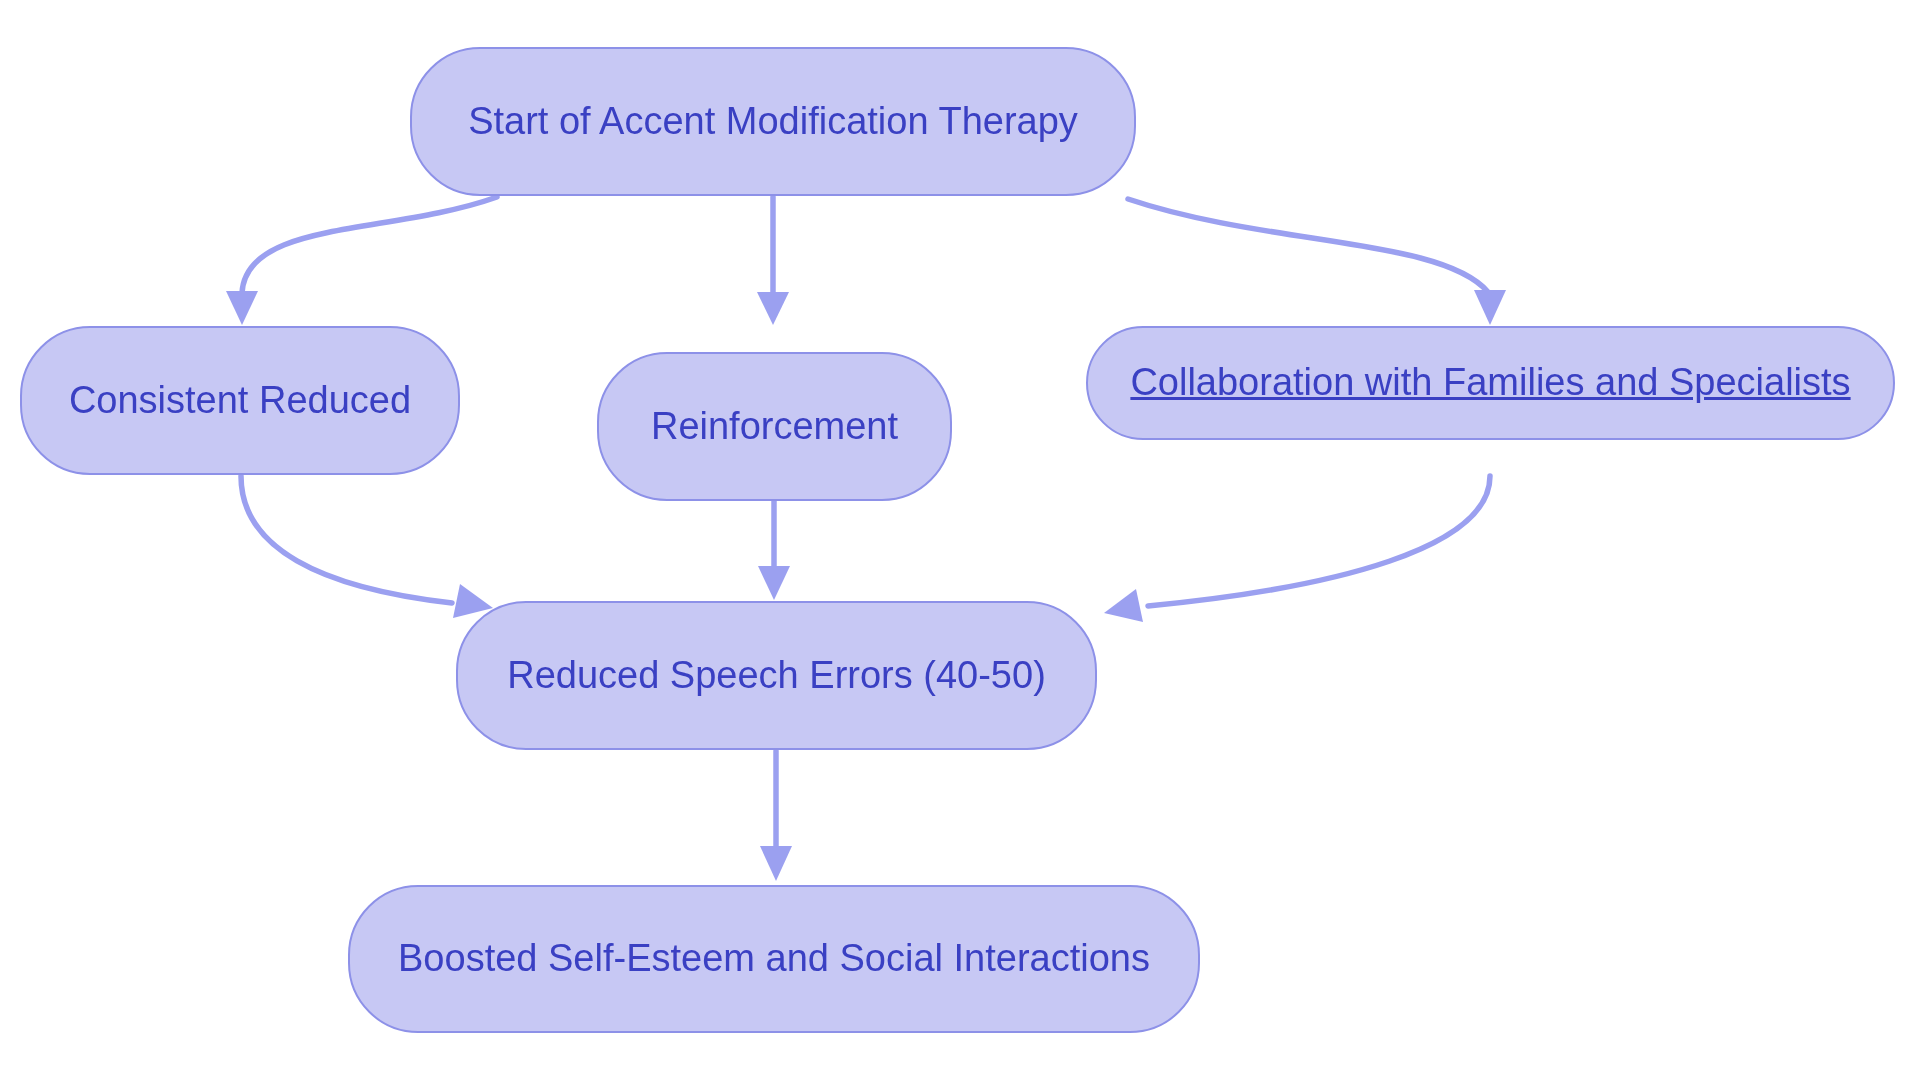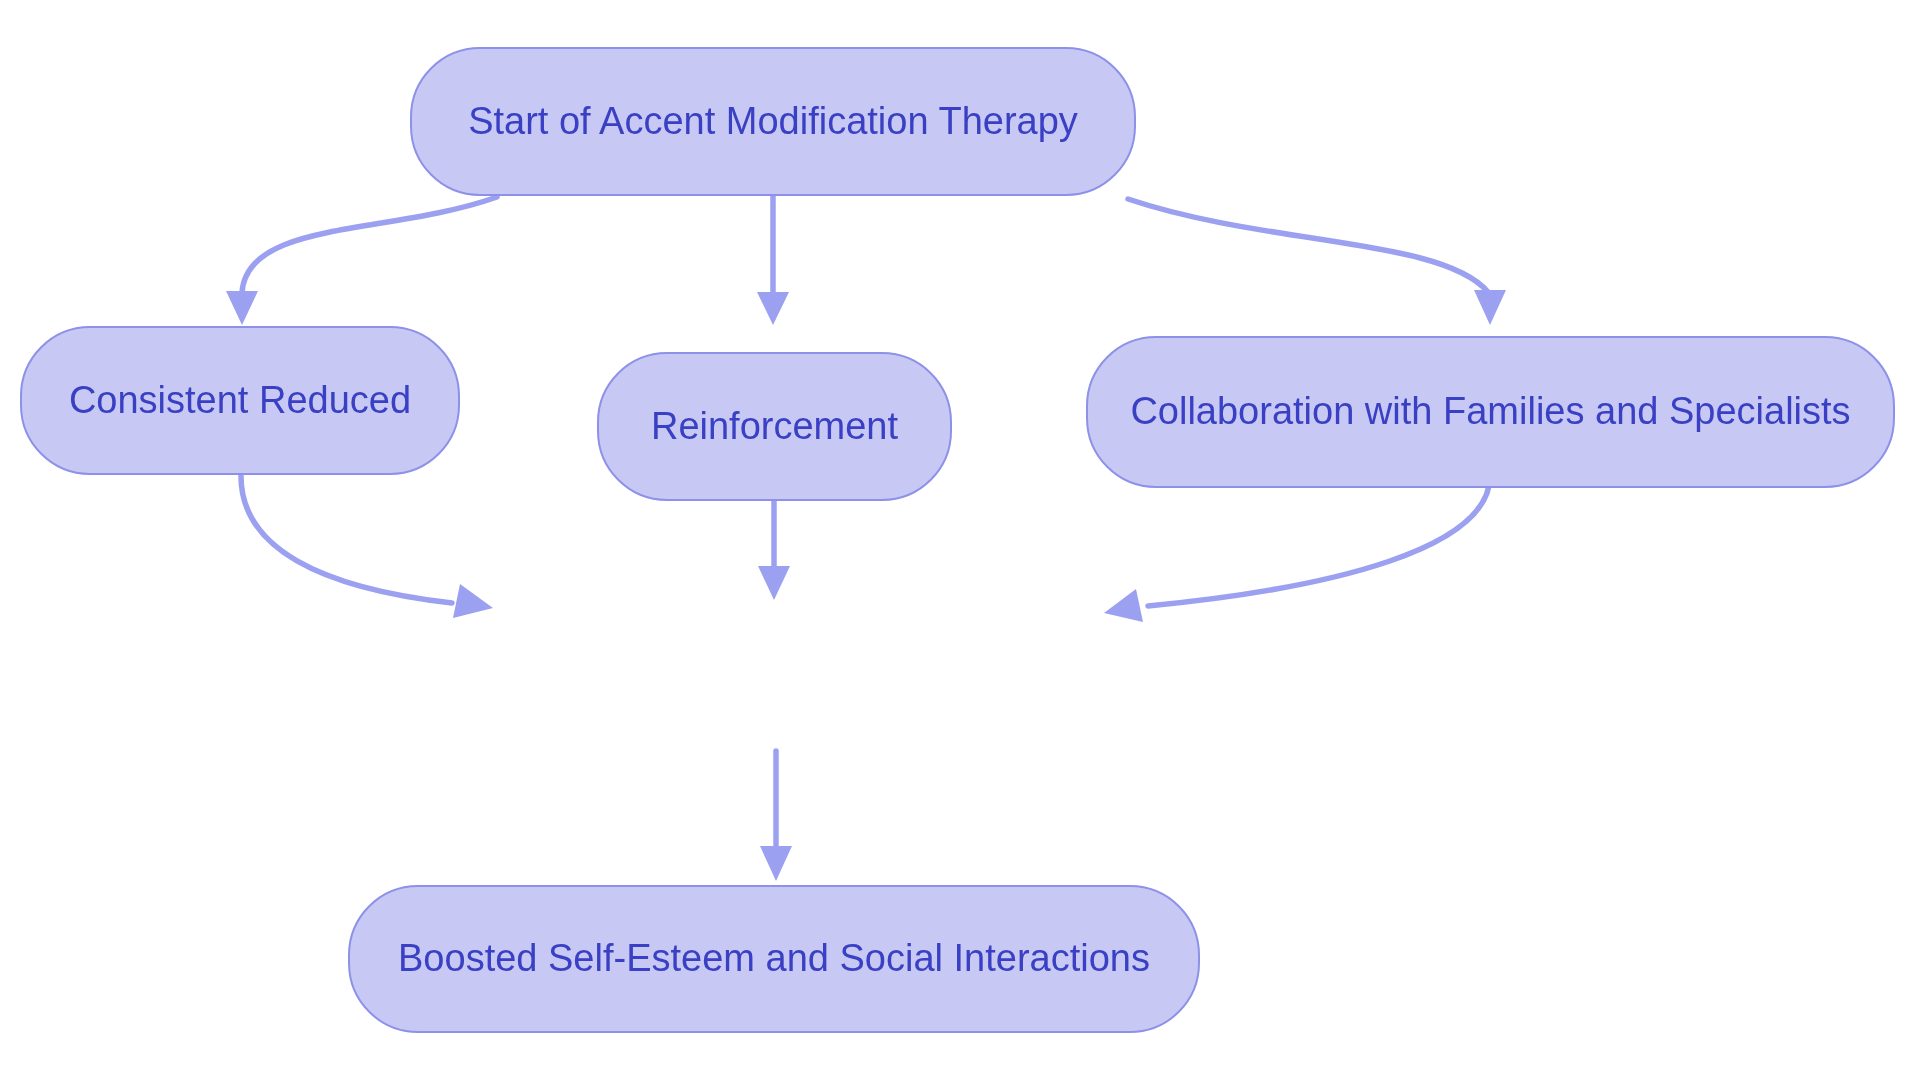--- a/index.html
+++ b/index.html
@@ -51,21 +51,21 @@
     line-height: 1.2;
     display: flex;
     align-items: center;
     justify-content: center;
     text-align: center;
     padding: 0 24px;
   }
   .node-start        { left: 410px;  top: 47px;  width: 726px; height: 149px; }
   .node-practice     { left: 20px;   top: 326px; width: 440px; height: 149px; }
   .node-reinforce    { left: 597px;  top: 326px; width: 355px; height: 149px; margin-top: 26px; }
-  .node-collab       { left: 1086px; top: 336px; width: 809px; height: 152px; }
+  .node-collab       { left: 1086px; top: 326px; width: 809px; height: 114px; text-decoration: underline; }
   .node-reduced      { left: 456px;  top: 601px; width: 641px; height: 149px; }
   .node-boosted      { left: 348px;  top: 885px; width: 852px; height: 148px; }
 </style>
 </head>
 <body>
 
 <div class="canvas">
 
   <svg class="edges" viewBox="0 0 1920 1083" xmlns="http://www.w3.org/2000/svg">
 
@@ -100,18 +100,21 @@
   </div>
 
   <div class="node node-reinforce">
     <span>Reinforcement</span>
   </div>
 
   <div class="node node-collab">
     <span>Collaboration with Families and Specialists</span>
   </div>
 
+  <div class="node node-reduced">
+    <span>Reduced Speech Errors (40-50)</span>
+  </div>
 
   <div class="node node-boosted">
     <span>Boosted Self-Esteem and Social Interactions</span>
   </div>
 
 </div>
 
 </body></html>

